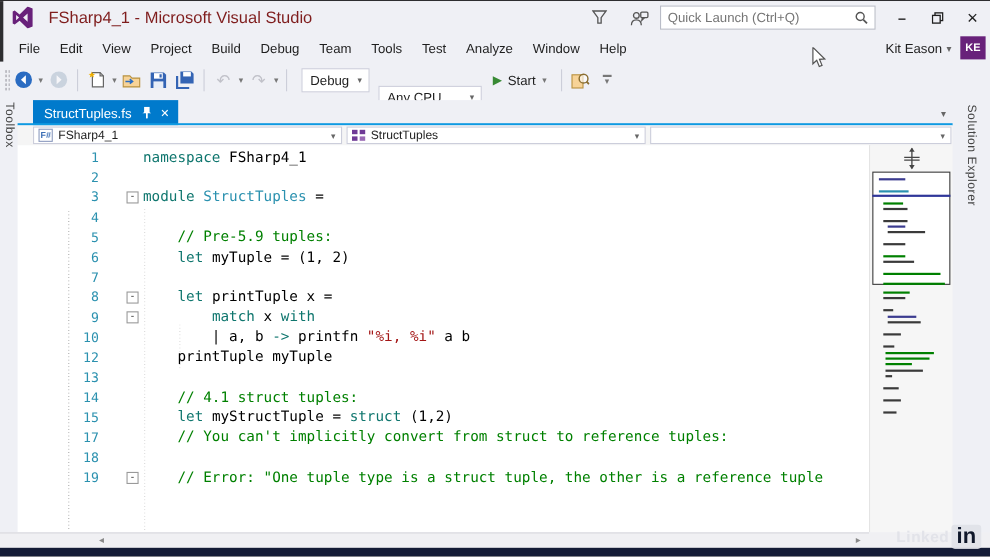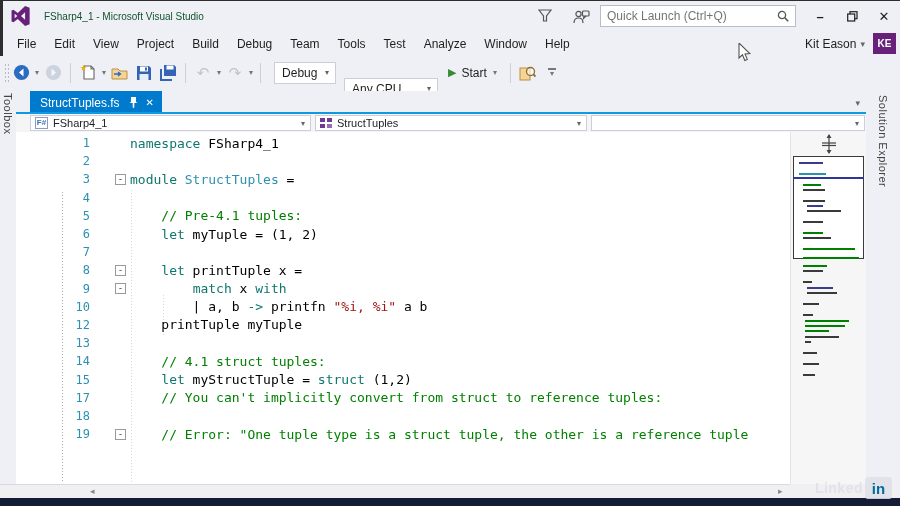--- a/index.html
+++ b/index.html
@@ -3,21 +3,21 @@
 <meta charset="utf-8">
 <style>
   * { margin:0; padding:0; box-sizing:border-box; }
   body { font-family:"Liberation Sans", sans-serif; background:#333; }
   .window { position:relative; width:900px; height:506px; background:#eff0f5; overflow:hidden; border-top:1px solid #2d2d30; }
   .left-edge-accent { position:absolute; left:0; top:0; width:3px; height:55px; background:#2d2d30; z-index:9; }
 
   
   .titlebar { position:absolute; left:0; top:0; width:900px; height:30px; background:#eff0f5; display:flex; align-items:center; }
   .vs-logo { margin-left:10px; width:22px; height:20px; flex:0 0 auto; }
-  .title-text { margin-left:12px; font-size:10px; color:#14532d; }
+  .title-text { margin-left:12px; font-size:15px; color:#7f1d1d; }
   .title-spacer { flex:1; }
   .tb-icon { width:22px; height:20px; display:flex; align-items:center; justify-content:center; color:#555; }
   .quick-launch { width:196px; height:22px; border:1px solid #b9bcc7; background:#fff; display:flex; align-items:center; margin:0 8px; }
   .quick-launch input { border:none; outline:none; flex:1; height:18px; font-size:12px; color:#666; padding-left:6px; font-family:"Liberation Sans",sans-serif; background:transparent; }
   .win-btn { width:32px; height:26px; display:flex; align-items:center; justify-content:center; font-size:13px; color:#1e1e1e; }
 
   
   .menubar { position:absolute; left:0; top:30px; width:900px; height:25px; display:flex; align-items:center; background:#eff0f5; }
   .menu-items { display:flex; margin-left:8px; }
   .menu-item { padding:4px 9px; font-size:12px; color:#1e1e1e; cursor:default; }
@@ -90,21 +90,21 @@
   .zoom-combo { position:absolute; left:8px; top:-3px; width:76px; height:18px; background:#fff; border:1px solid #0f766e; font-size:11px; color:#333; display:flex; align-items:center; padding-left:8px;margin-top:29px; }
   .zoom-combo .ccaret { margin-left:auto; font-size:8px; color:#666; padding-right:5px; }
   .hs-arrow { position:absolute; top:1px; font-size:9px; color:#888; }
   .bottom-right-fill { position:absolute; left:790px; top:483px; width:110px; height:14px; background:#f0f0f3; }
   .statusbar { position:absolute; left:0; top:497px; width:900px; height:9px; background:#141b36; }
 
   
   .wm-course { position:absolute; left:92px; top:469px; font-size:27px; font-weight:bold; color:rgba(150,152,163,.45); letter-spacing:1px; z-index:20; height:30px; overflow:hidden; }
   .wm-linkedin { position:absolute; right:8px; top:476px; display:flex; align-items:center; z-index:21; }
   .wm-linkedin .lk { font-size:14px; font-weight:bold; color:rgba(223,224,231,.88); letter-spacing:.5px; }
-  .wm-linkedin .lk-in { margin-left:2px; width:27px; height:22px; background:rgba(223,224,231,.88); border-radius:3px; color:#0369a1; font-size:15px; font-weight:bold; display:flex; align-items:center; justify-content:center; }
+  .wm-linkedin .lk-in { margin-left:2px; width:27px; height:22px; background:rgba(223,224,231,.88); border-radius:3px; color:#0f172a; font-size:20px; font-weight:bold; display:flex; align-items:center; justify-content:center; }
   .cursor { position:absolute; left:738px; top:42px; z-index:30; }
 </style>
 </head>
 <body>
 
 <div class="window">
   <div class="left-edge-accent"></div>
 
   <div class="titlebar">
     <svg class="vs-logo" viewBox="0 0 24 22">
@@ -298,21 +298,21 @@
           <span class="code-text"><span class="seg-keyword">module</span><span class="seg-plain"> </span><span class="seg-type">StructTuples</span><span class="seg-plain"> =</span></span>
         </div>
         <div class="code-row">
           <span class="ln">4</span>
           <span class="foldcol"></span>
           <span class="code-text"></span>
         </div>
         <div class="code-row">
           <span class="ln">5</span>
           <span class="foldcol"></span>
-          <span class="code-text"><span class="seg-comment">    // Pre-4.1 tuples:</span></span>
+          <span class="code-text"><span class="seg-comment">    // Pre-5.9 tuples:</span></span>
         </div>
         <div class="code-row">
           <span class="ln">6</span>
           <span class="foldcol"></span>
           <span class="code-text"><span class="seg-plain">    </span><span class="seg-keyword">let</span><span class="seg-plain"> myTuple = (1, 2)</span></span>
         </div>
         <div class="code-row">
           <span class="ln">7</span>
           <span class="foldcol"></span>
           <span class="code-text"></span>

